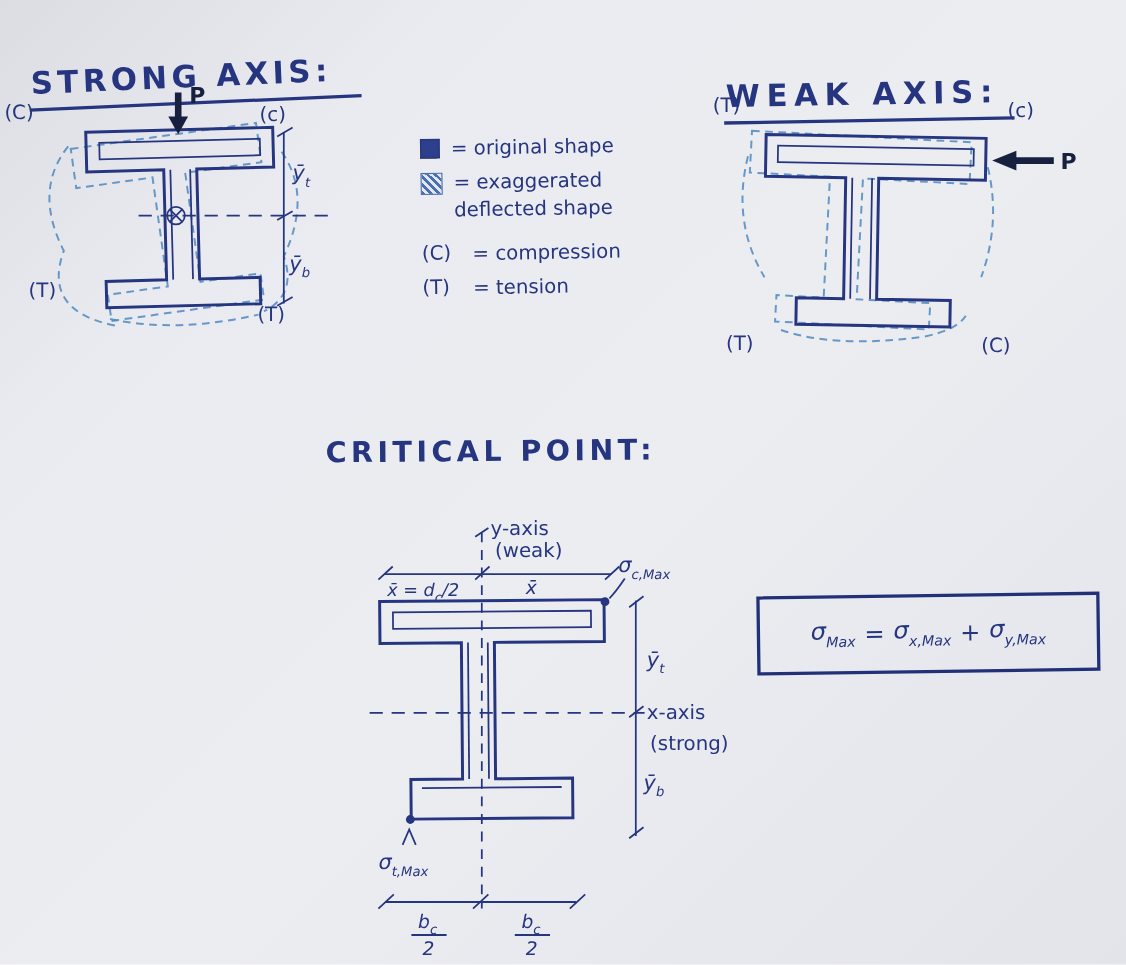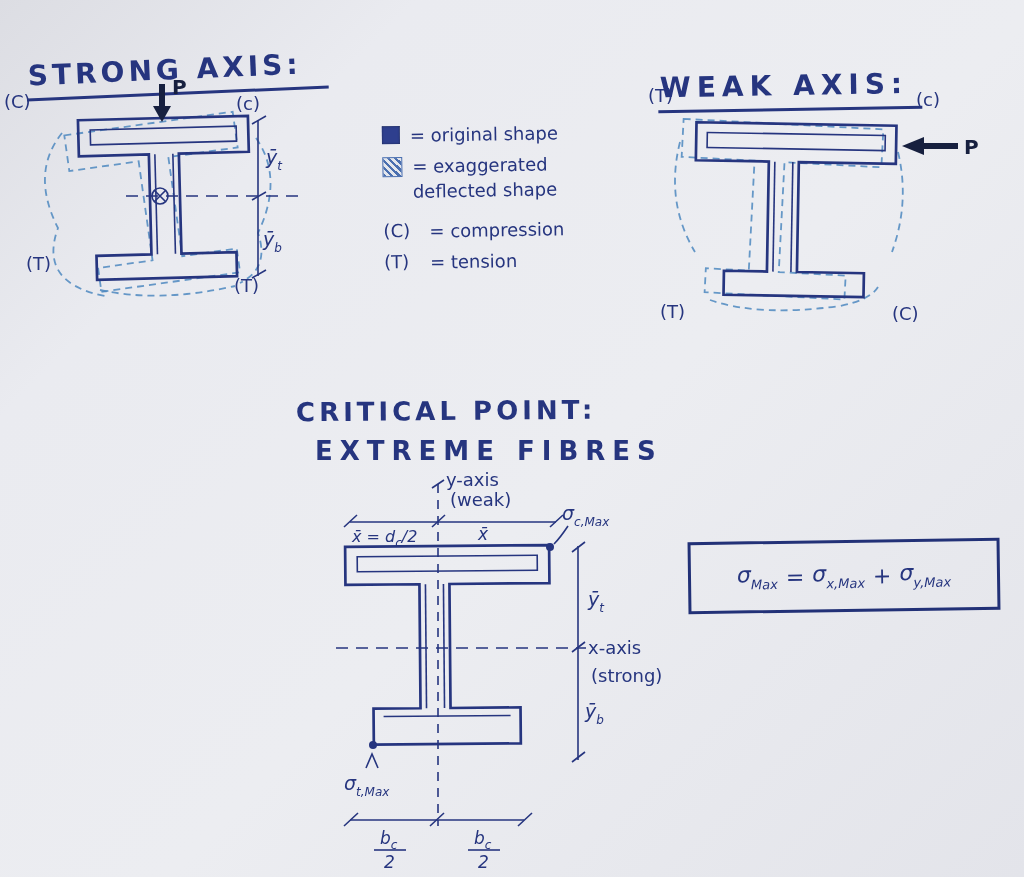--- a/index.html
+++ b/index.html
@@ -140,21 +140,20 @@
       <span class="legend-sym">(C)</span>
       <span class="lab">= compression</span>
     </div>
     <div class="legend-row">
       <span class="legend-sym">(T)</span>
       <span class="lab">= tension</span>
     </div>
   </div>
 
   <div class="crit-title" style="left:296px; top:396px; letter-spacing:4px; transform:rotate(-0.5deg);">CRITICAL POINT:</div>
-  <div class="crit-title" style="left:315px; top:436px; letter-spacing:7px;">EXTREME FIBRES</div>
 
   <svg class="abs" style="left:288px; top:458px;" width="470" height="419" viewBox="0 0 470 419">
 
     <path class="ink w1 dashM" d="M150,26 V368"></path>
     <path class="ink w1" d="M144,30 L156,22"></path>
     <text class="t18" x="158" y="28">y-axis</text>
     <text class="t18" x="162" y="48">(weak)</text>
 
     <g>
       <path class="ink w1" d="M62,64 H268"></path>

